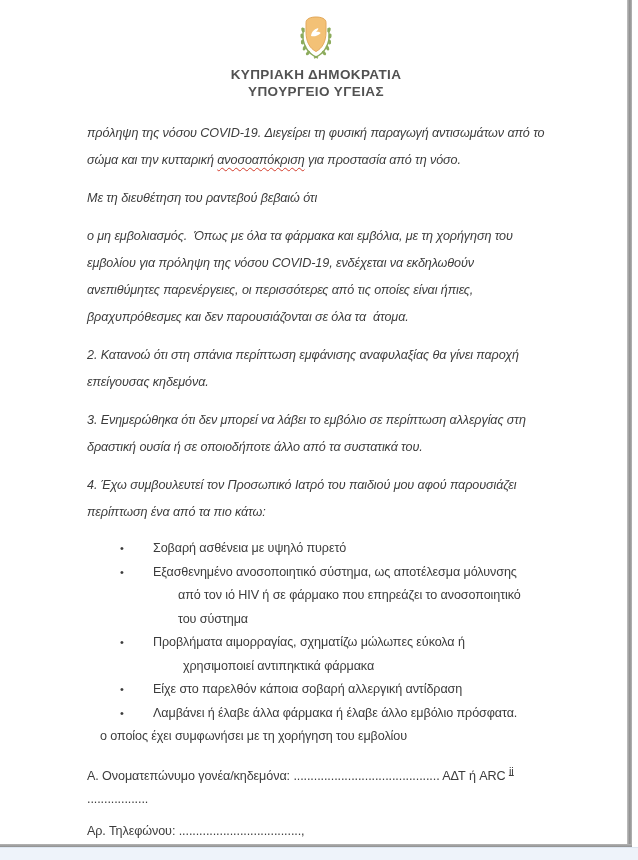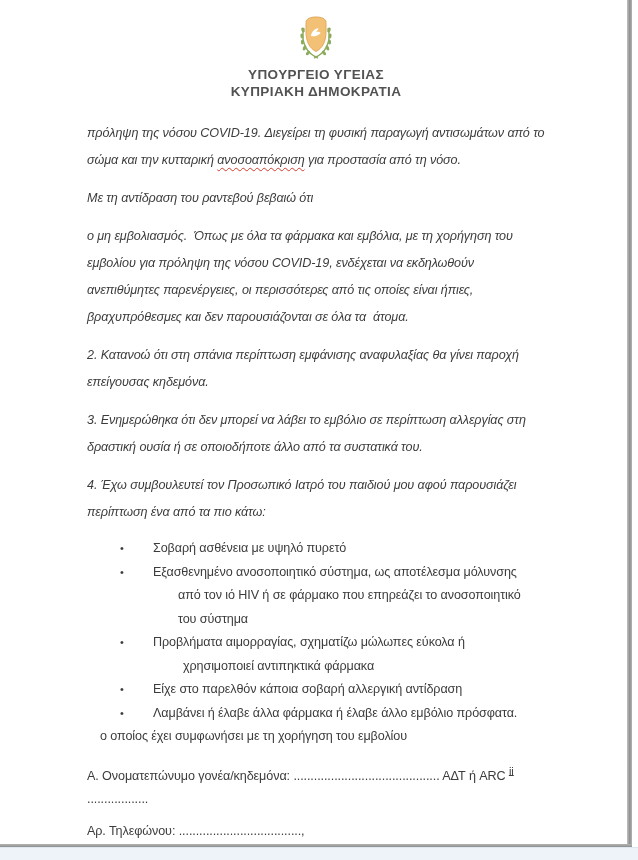--- a/index.html
+++ b/index.html
@@ -70,33 +70,33 @@
         <ellipse cx="34.5" cy="34" rx="1.6" ry="2.6" transform="rotate(-22 34.5 34)"></ellipse>
         <ellipse cx="31" cy="39" rx="1.6" ry="2.6" transform="rotate(-42 31 39)"></ellipse>
       </g>
 
       <path d="M23 3 C28.5 3 33 4.8 33 8.5 L33 18 C33 28 29 34.5 23 37.5 C17 34.5 13 28 13 18 L13 8.5 C13 4.8 17.5 3 23 3 Z" fill="#f3c176" stroke="#e3a95c" stroke-width="1"></path>
 
       <path d="M18 22 C18.5 17.5 21.5 14.8 25.5 14.5 C24.9 16 24 17 22.9 17.8 C24.8 17.5 26.6 17.9 27.8 18.9 C24.8 22 20.8 23 18 22 Z" fill="#ffffff"></path>
       <path d="M20.5 17.5 C21.5 15.5 23.5 14.2 25.2 14.2 L23 17.2 Z" fill="#ffffff"></path>
     </svg>
   </span>
+  <div class="h-line">ΚΥΠΡΙΑΚΗ ΔΗΜΟΚΡΑΤΙΑ</div>
   <div class="h-line">ΥΠΟΥΡΓΕΙΟ ΥΓΕΙΑΣ</div>
-  <div class="h-line">ΚΥΠΡΙΑΚΗ ΔΗΜΟΚΡΑΤΙΑ</div>
 </div>
 
 <div class="content">
 
   <div class="para">
     <div class="line">πρόληψη της νόσου COVID-19. Διεγείρει τη φυσική παραγωγή αντισωμάτων από το</div>
     <div class="line"><span>σώμα και την κυτταρική </span><span class="misspell">ανοσοαπόκριση</span><span> για προστασία από τη νόσο.</span></div>
   </div>
 
   <div class="para">
-    <div class="line">Με τη αντίδραση του ραντεβού βεβαιώ ότι</div>
+    <div class="line">Με τη διευθέτηση του ραντεβού βεβαιώ ότι</div>
   </div>
 
   <div class="para">
     <div class="line">ο μη εμβολιασμός.  Όπως με όλα τα φάρμακα και εμβόλια, με τη χορήγηση του</div>
     <div class="line">εμβολίου για πρόληψη της νόσου COVID-19, ενδέχεται να εκδηλωθούν</div>
     <div class="line">ανεπιθύμητες παρενέργειες, οι περισσότερες από τις οποίες είναι ήπιες,</div>
     <div class="line">βραχυπρόθεσμες και δεν παρουσιάζονται σε όλα τα  άτομα.</div>
   </div>
 
   <div class="para">

